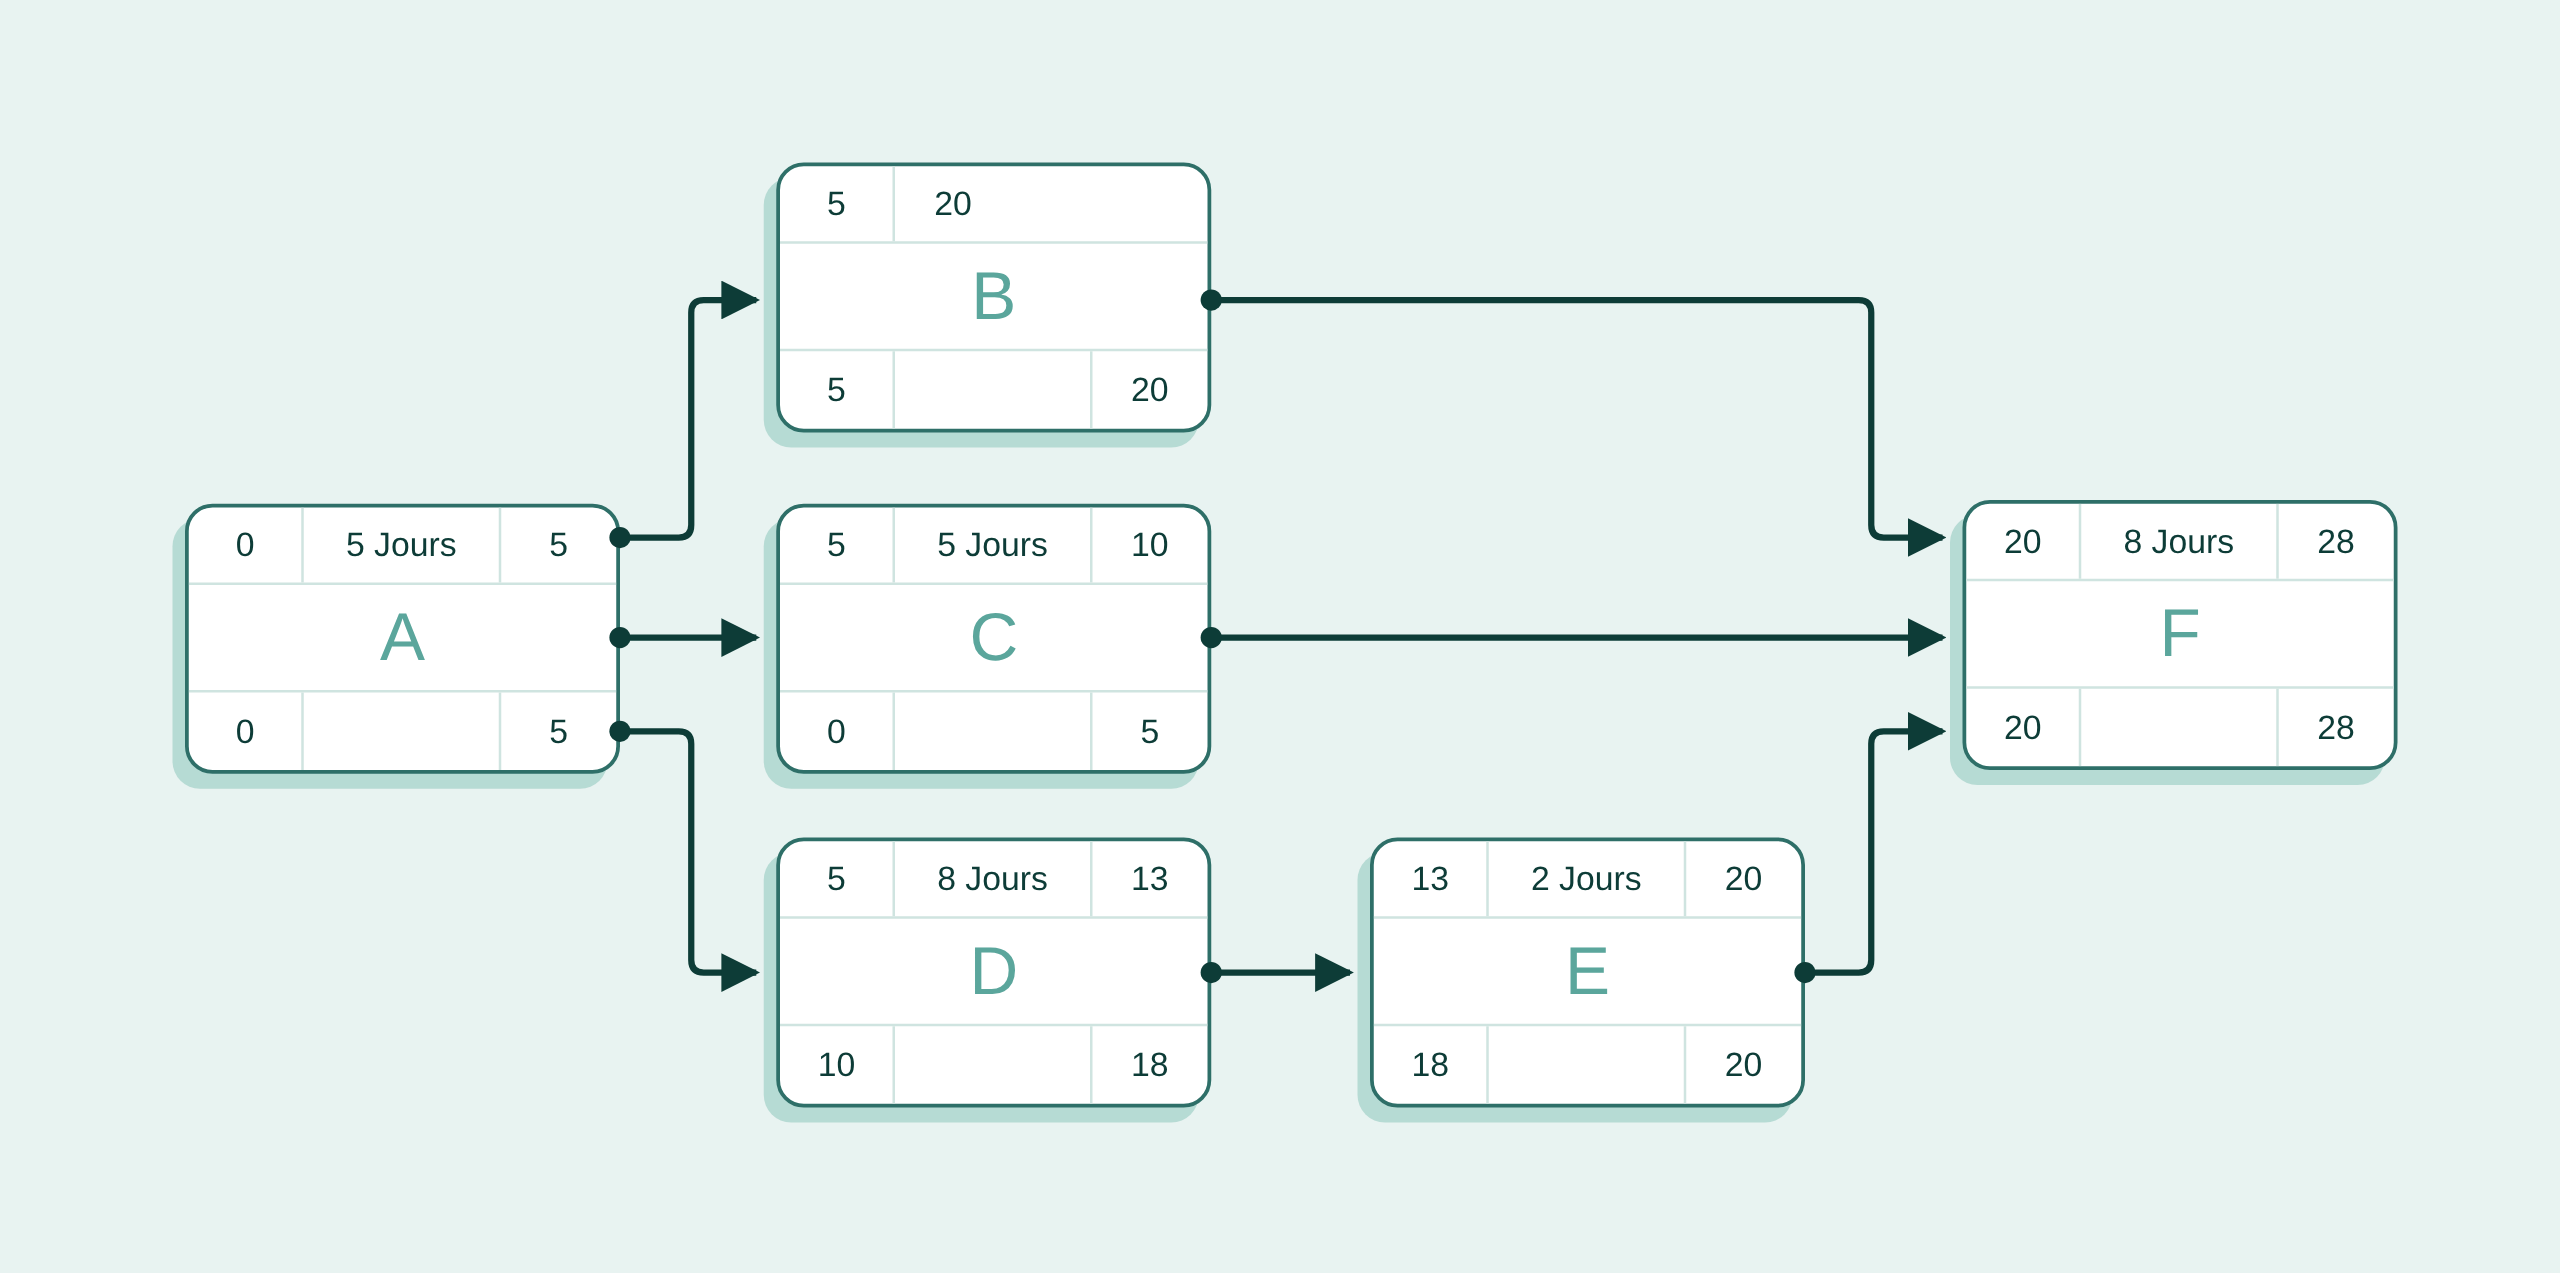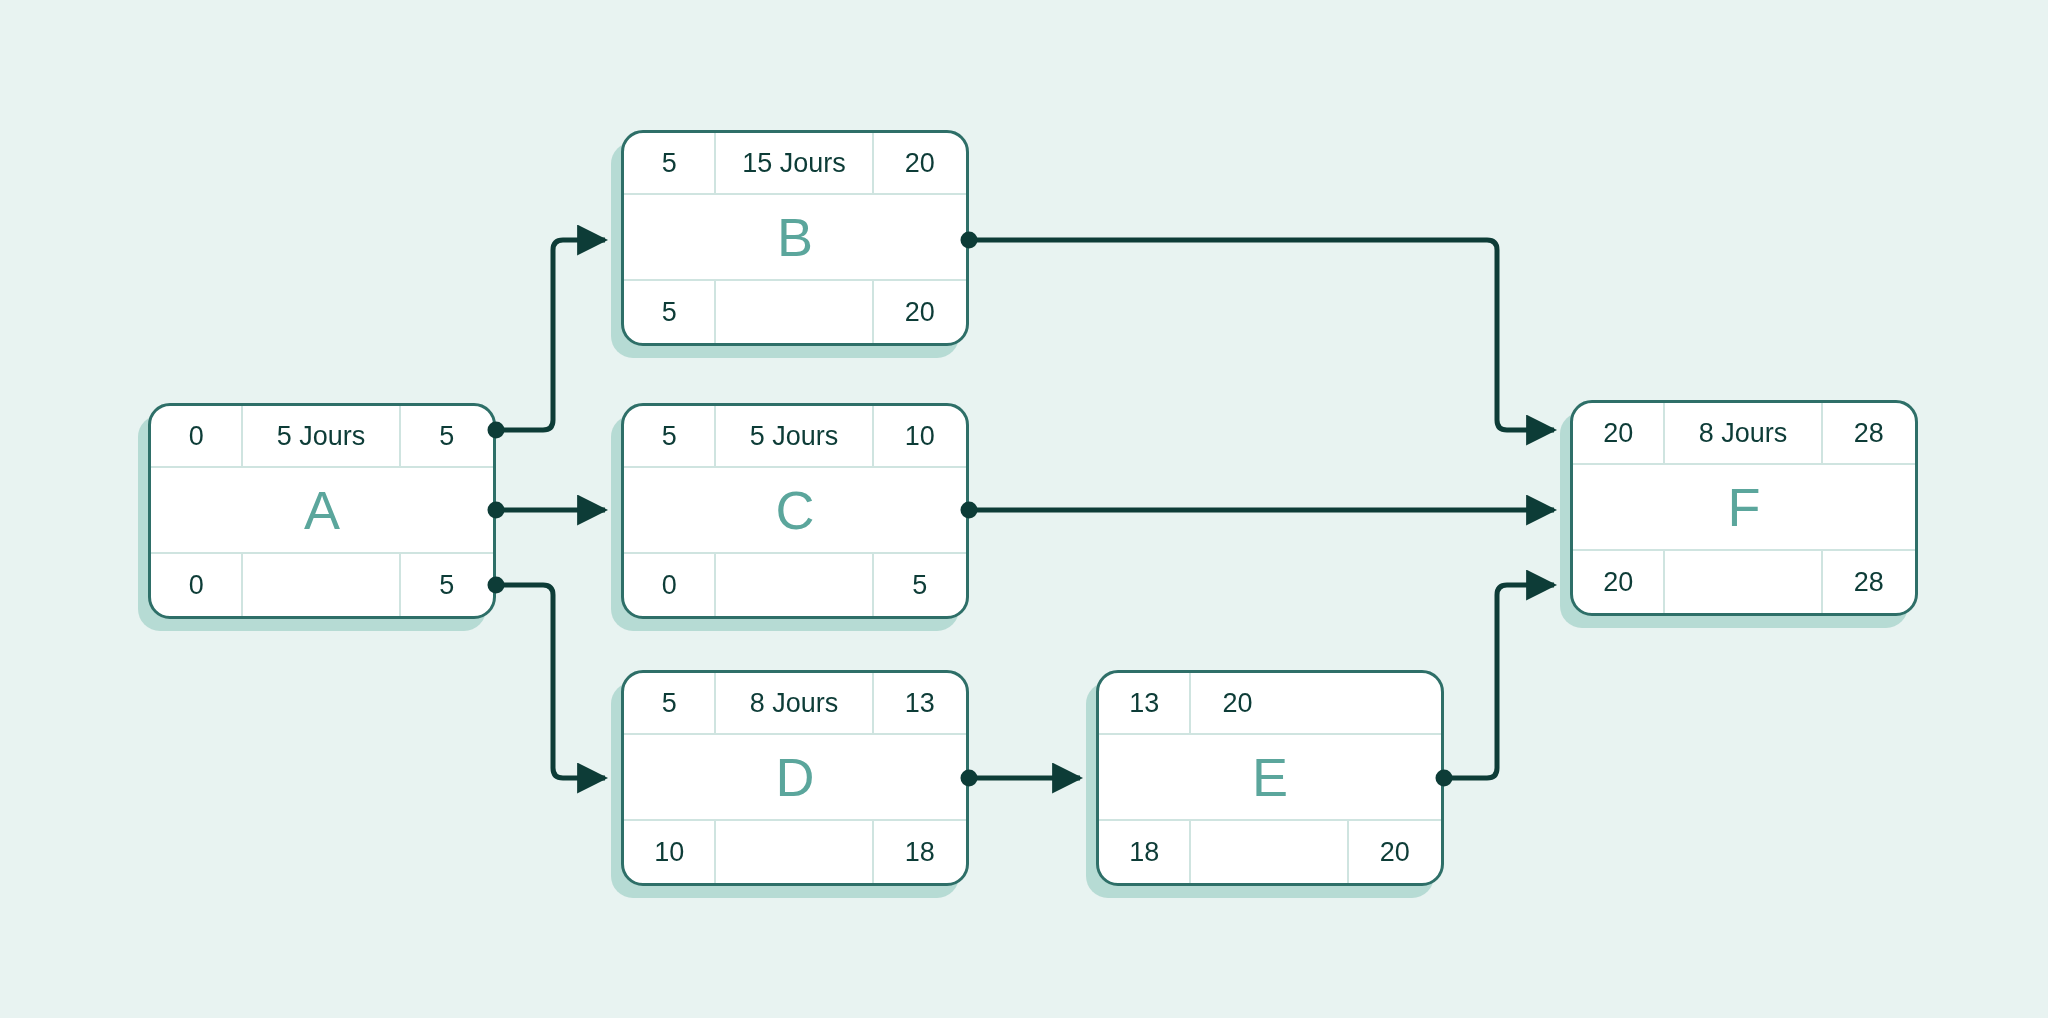--- a/index.html
+++ b/index.html
@@ -146,21 +146,20 @@
     <div class="node-row row-bot">
       <div class="cell cell-left">0</div>
       <div class="cell cell-center"></div>
       <div class="cell cell-right">5</div>
     </div>
   </div>
 
   <div class="node" style="left:621px; top:130px; width:348px; height:216px;">
     <div class="node-row row-top">
       <div class="cell cell-left">5</div>
-      <div class="cell cell-center">15 Jours</div>
       <div class="cell cell-right">20</div>
     </div>
     <div class="node-row row-mid">
       <div class="name-cell">B</div>
     </div>
     <div class="node-row row-bot">
       <div class="cell cell-left">5</div>
       <div class="cell cell-center"></div>
       <div class="cell cell-right">20</div>
     </div>
@@ -194,20 +193,21 @@
     <div class="node-row row-bot">
       <div class="cell cell-left">10</div>
       <div class="cell cell-center"></div>
       <div class="cell cell-right">18</div>
     </div>
   </div>
 
   <div class="node" style="left:1096px; top:670px; width:348px; height:216px;">
     <div class="node-row row-top">
       <div class="cell cell-left">13</div>
+      <div class="cell cell-center">2 Jours</div>
       <div class="cell cell-right">20</div>
     </div>
     <div class="node-row row-mid">
       <div class="name-cell">E</div>
     </div>
     <div class="node-row row-bot">
       <div class="cell cell-left">18</div>
       <div class="cell cell-center"></div>
       <div class="cell cell-right">20</div>
     </div>

